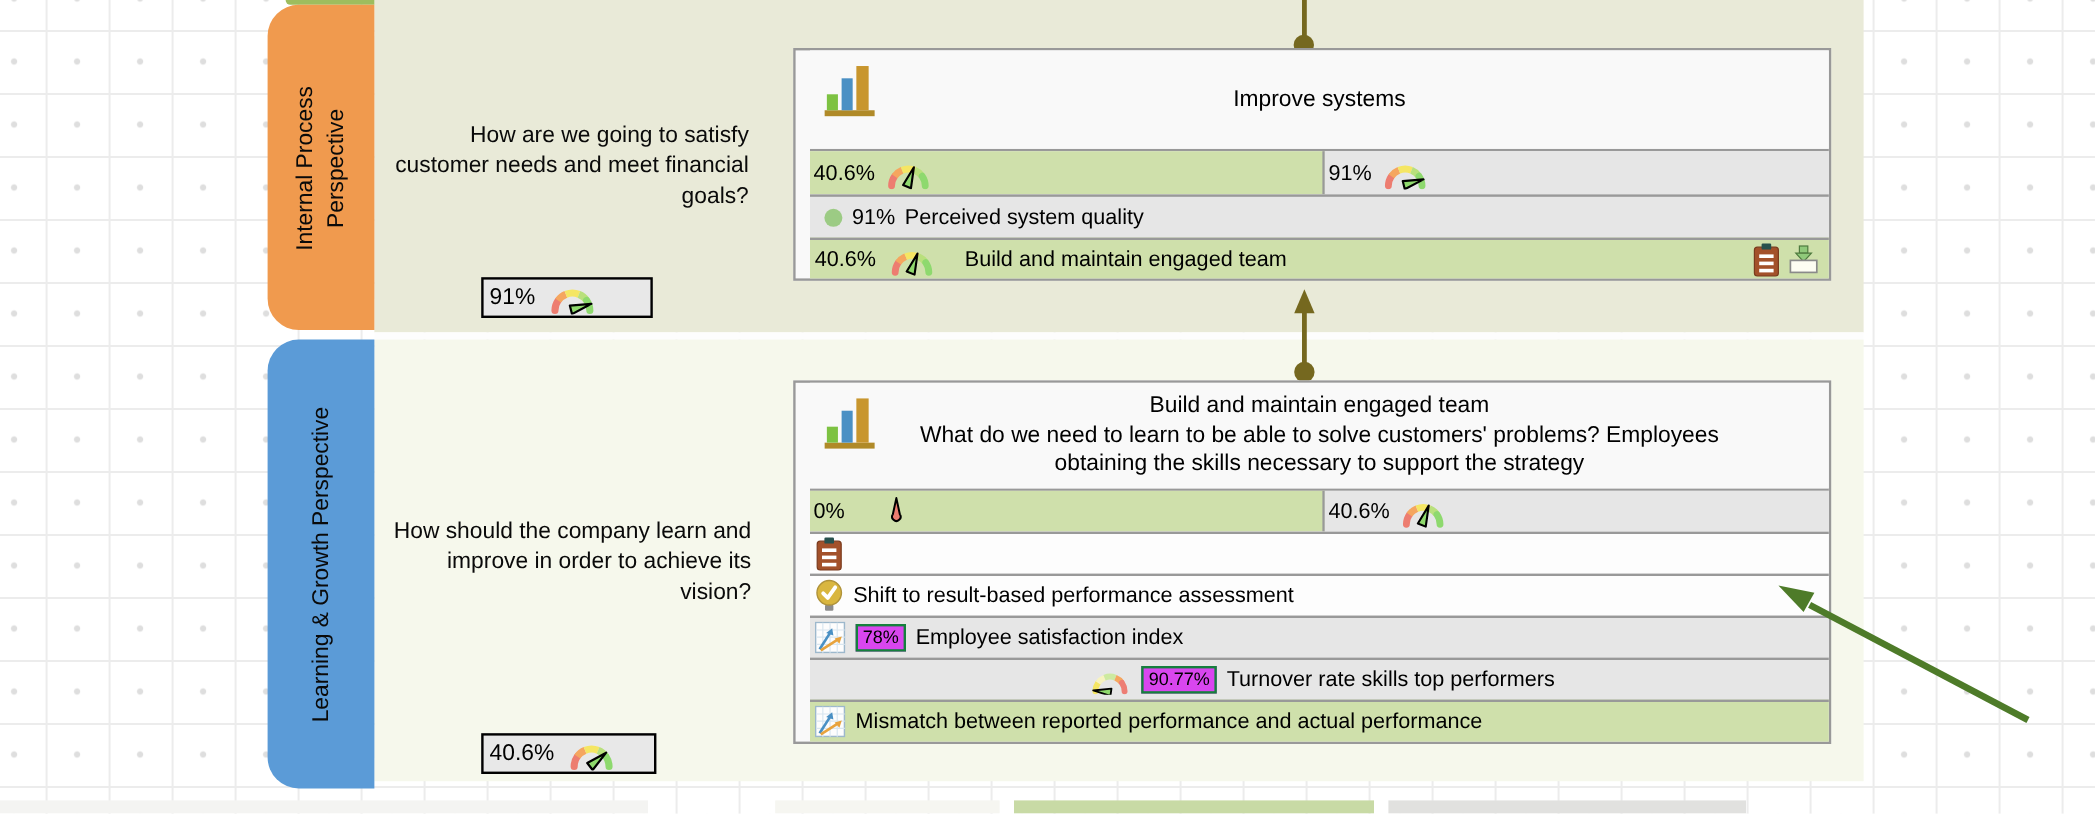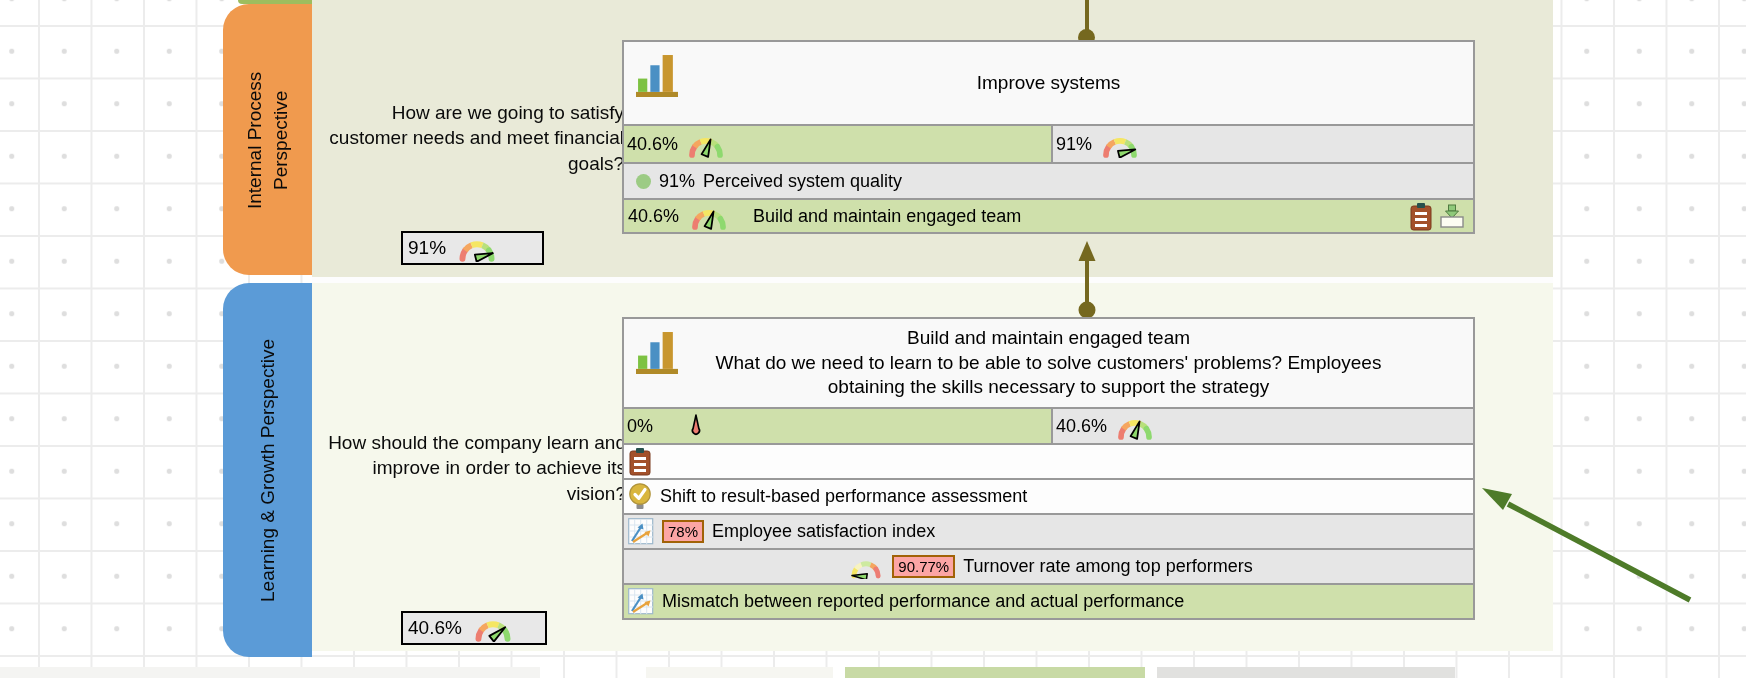--- a/index.html
+++ b/index.html
@@ -23,34 +23,34 @@
        display:flex;align-items:center;justify-content:center;}
   .tab1{top:4px;height:271px;background:#f09a4e;}
   .tab2{top:283px;height:374px;background:#5b9bd7;}
   .tab-label{writing-mode:vertical-rl;transform:rotate(180deg);
        font-size:19px;line-height:1.35;text-align:center;color:#0a0a0a;}
   .tab1 .tab-label{inline-size:230px;}
   .tab-stub{position:absolute;left:238px;top:0;width:74px;height:4px;background:#9dbd5e;border-radius:0 0 0 5px;}
   .question{position:absolute;font-size:19px;line-height:1.33;text-align:right;color:#0a0a0a;}
   .gauge-box{position:absolute;height:30px;background:#e8e8e8;border:2px solid #000;
        display:flex;align-items:center;padding-left:5px;gap:8px;font-size:19px;}
-  .card{position:absolute;left:622px;width:849px;border:2px solid #999;background:#f9f9f9;}
+  .card{position:absolute;left:661px;width:849px;border:2px solid #999;background:#f9f9f9;padding-left:12px;}
   .card-header{position:relative;background:#f9f9f9;display:flex;flex-direction:column;
        align-items:center;justify-content:center;text-align:center;font-size:19px;line-height:1.3;}
   .hdr-icon{position:absolute;left:12px;top:12px;}
   .gauge-row{display:flex;border-top:2px solid #999;}
   .gcell{display:flex;align-items:center;gap:6px;font-size:18px;padding-left:3px;}
   .gcell.left{width:424px;background:#cfe0ab;border-right:2px solid #999;}
   .gcell.right{flex:1;background:#e6e6e6;}
   .krow{display:flex;align-items:center;border-top:2px solid #999;font-size:18px;gap:8px;
        padding-left:4px;position:relative;}
   .krow.gray{background:#e6e6e6;}
   .krow.green{background:#cfe0ab;}
   .krow.white{background:#fdfdfd;}
-  .badge{background:#fca5a5;border:2px solid #a16207;padding:0 4px;font-size:15px;line-height:19px;}
+  .badge{background:#d946ef;border:2px solid #15803d;padding:0 4px;font-size:15px;line-height:19px;}
   .dot{width:15px;height:15px;border-radius:50%;background:#9ccb84;display:inline-block;}
   .row-icons{position:absolute;right:8px;top:2px;display:flex;gap:6px;align-items:center;}
   .strip{position:absolute;height:11px;top:667px;}
   svg{display:block;}
 </style>
 </head>
 <body>
 
 <svg width="0" height="0" style="position:absolute">
   <defs>
@@ -231,21 +231,21 @@
         </svg>
       <span class="badge">78%</span>
       <span>Employee satisfaction index</span>
     </div>
     <div class="krow gray" style="height:33px;justify-content:center;">
       <svg width="36" height="24" viewBox="0 0 40 26">
         <use href="#garc-rev"></use>
           <use href="#gneedle" transform="rotate(188,20,23)"></use>
       </svg>
       <span class="badge">90.77%</span>
-      <span>Turnover rate among top performers</span>
+      <span>Turnover rate skills top performers</span>
     </div>
     <div class="krow green" style="height:33px;">
       <svg width="26" height="27" viewBox="0 0 26 27">
           <use href="#linechart"></use>
         </svg>
       <span>Mismatch between reported performance and actual performance</span>
     </div>
   </div>
 
   <svg class="abs" style="left:1460px;top:468px;" width="240" height="140" viewBox="0 0 240 140">

